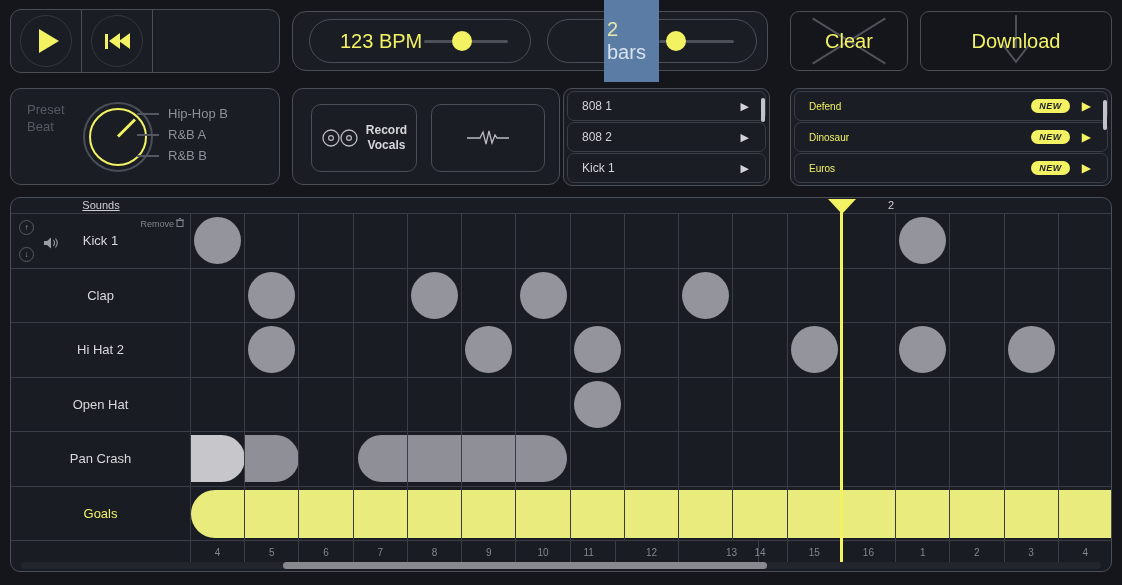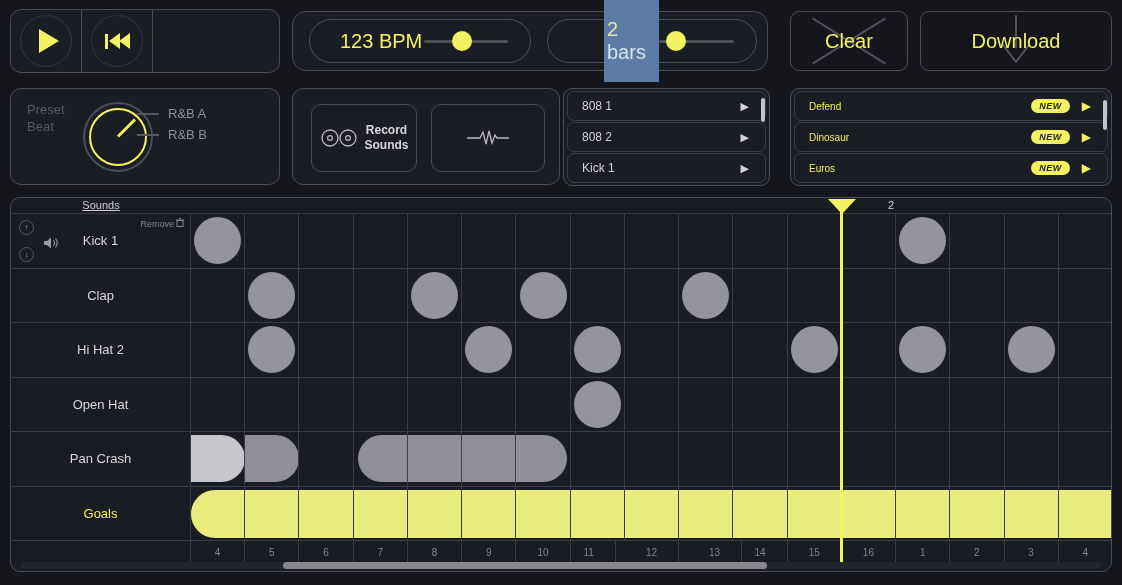--- a/index.html
+++ b/index.html
@@ -169,39 +169,43 @@
   </div>
 
   <div class="panel preset">
     <div class="preset-title">Preset Beat</div>
     <div class="knob-ring"></div>
     <div class="knob-face"></div>
     <div class="knob-ptr"></div>
     <div class="preset-options">
         <div class="preset-option">
           <span class="opt-tick"></span>
+          <span class="opt-label">Hip-Hop B</span>
+        </div>
+        <div class="preset-option">
+          <span class="opt-tick"></span>
           <span class="opt-label">R&amp;B A</span>
         </div>
         <div class="preset-option">
           <span class="opt-tick"></span>
           <span class="opt-label">R&amp;B B</span>
         </div>
       </div>
   </div>
 
   <div class="panel tools">
     <div class="tool-btn tool-record">
       <svg width="38" height="22" viewBox="0 0 38 22">
         <circle cx="10" cy="11" r="8" fill="none" stroke="#b9bbc1" stroke-width="1.3"></circle>
         <circle cx="28" cy="11" r="8" fill="none" stroke="#b9bbc1" stroke-width="1.3"></circle>
         <circle cx="10" cy="11" r="2.4" fill="none" stroke="#b9bbc1" stroke-width="1.2"></circle>
         <circle cx="28" cy="11" r="2.4" fill="none" stroke="#b9bbc1" stroke-width="1.2"></circle>
       </svg>
       <span class="tool-label" style="white-space: pre-line;">Record
-Sounds</span>
+Vocals</span>
     </div>
     <div class="tool-btn tool-upload">
       <svg width="42" height="18" viewBox="0 0 42 18">
         <path d="M0,9 H13 L16,3 L19,15 L22,2 L25,14 L28,6 L30,9 H42" fill="none" stroke="#b9bbc1" stroke-width="1.3"></path>
       </svg>
     </div>
   </div>
 
   <div class="panel slist">
     <div class="lrow">
@@ -438,21 +442,21 @@
       <div class="steps-grid">
           <div class="step-num" style="left: 0px; width: 54.235px;">4</div>
           <div class="step-num" style="left: 54.235px; width: 54.235px;">5</div>
           <div class="step-num" style="left: 108.47px; width: 54.235px;">6</div>
           <div class="step-num" style="left: 162.705px; width: 54.235px;">7</div>
           <div class="step-num" style="left: 216.94px; width: 54.235px;">8</div>
           <div class="step-num" style="left: 271.175px; width: 54.235px;">9</div>
           <div class="step-num" style="left: 325.41px; width: 54.235px;">10</div>
           <div class="step-num" style="left: 371px; width: 54.235px;">11</div>
           <div class="step-num" style="left: 433.88px; width: 54.235px;">12</div>
-          <div class="step-num" style="left: 497px; width: 54.235px;">13</div>
+          <div class="step-num" style="left: 514px; width: 54.235px;">13</div>
           <div class="step-num" style="left: 542.35px; width: 54.235px;">14</div>
           <div class="step-num" style="left: 596.585px; width: 54.235px;">15</div>
           <div class="step-num" style="left: 650.82px; width: 54.235px;">16</div>
           <div class="step-num" style="left: 705.055px; width: 54.235px;">1</div>
           <div class="step-num" style="left: 759.29px; width: 54.235px;">2</div>
           <div class="step-num" style="left: 813.525px; width: 54.235px;">3</div>
           <div class="step-num" style="left: 867.76px; width: 54.235px;">4</div>
         </div>
     </div>
     <div class="h-scroll-track">

